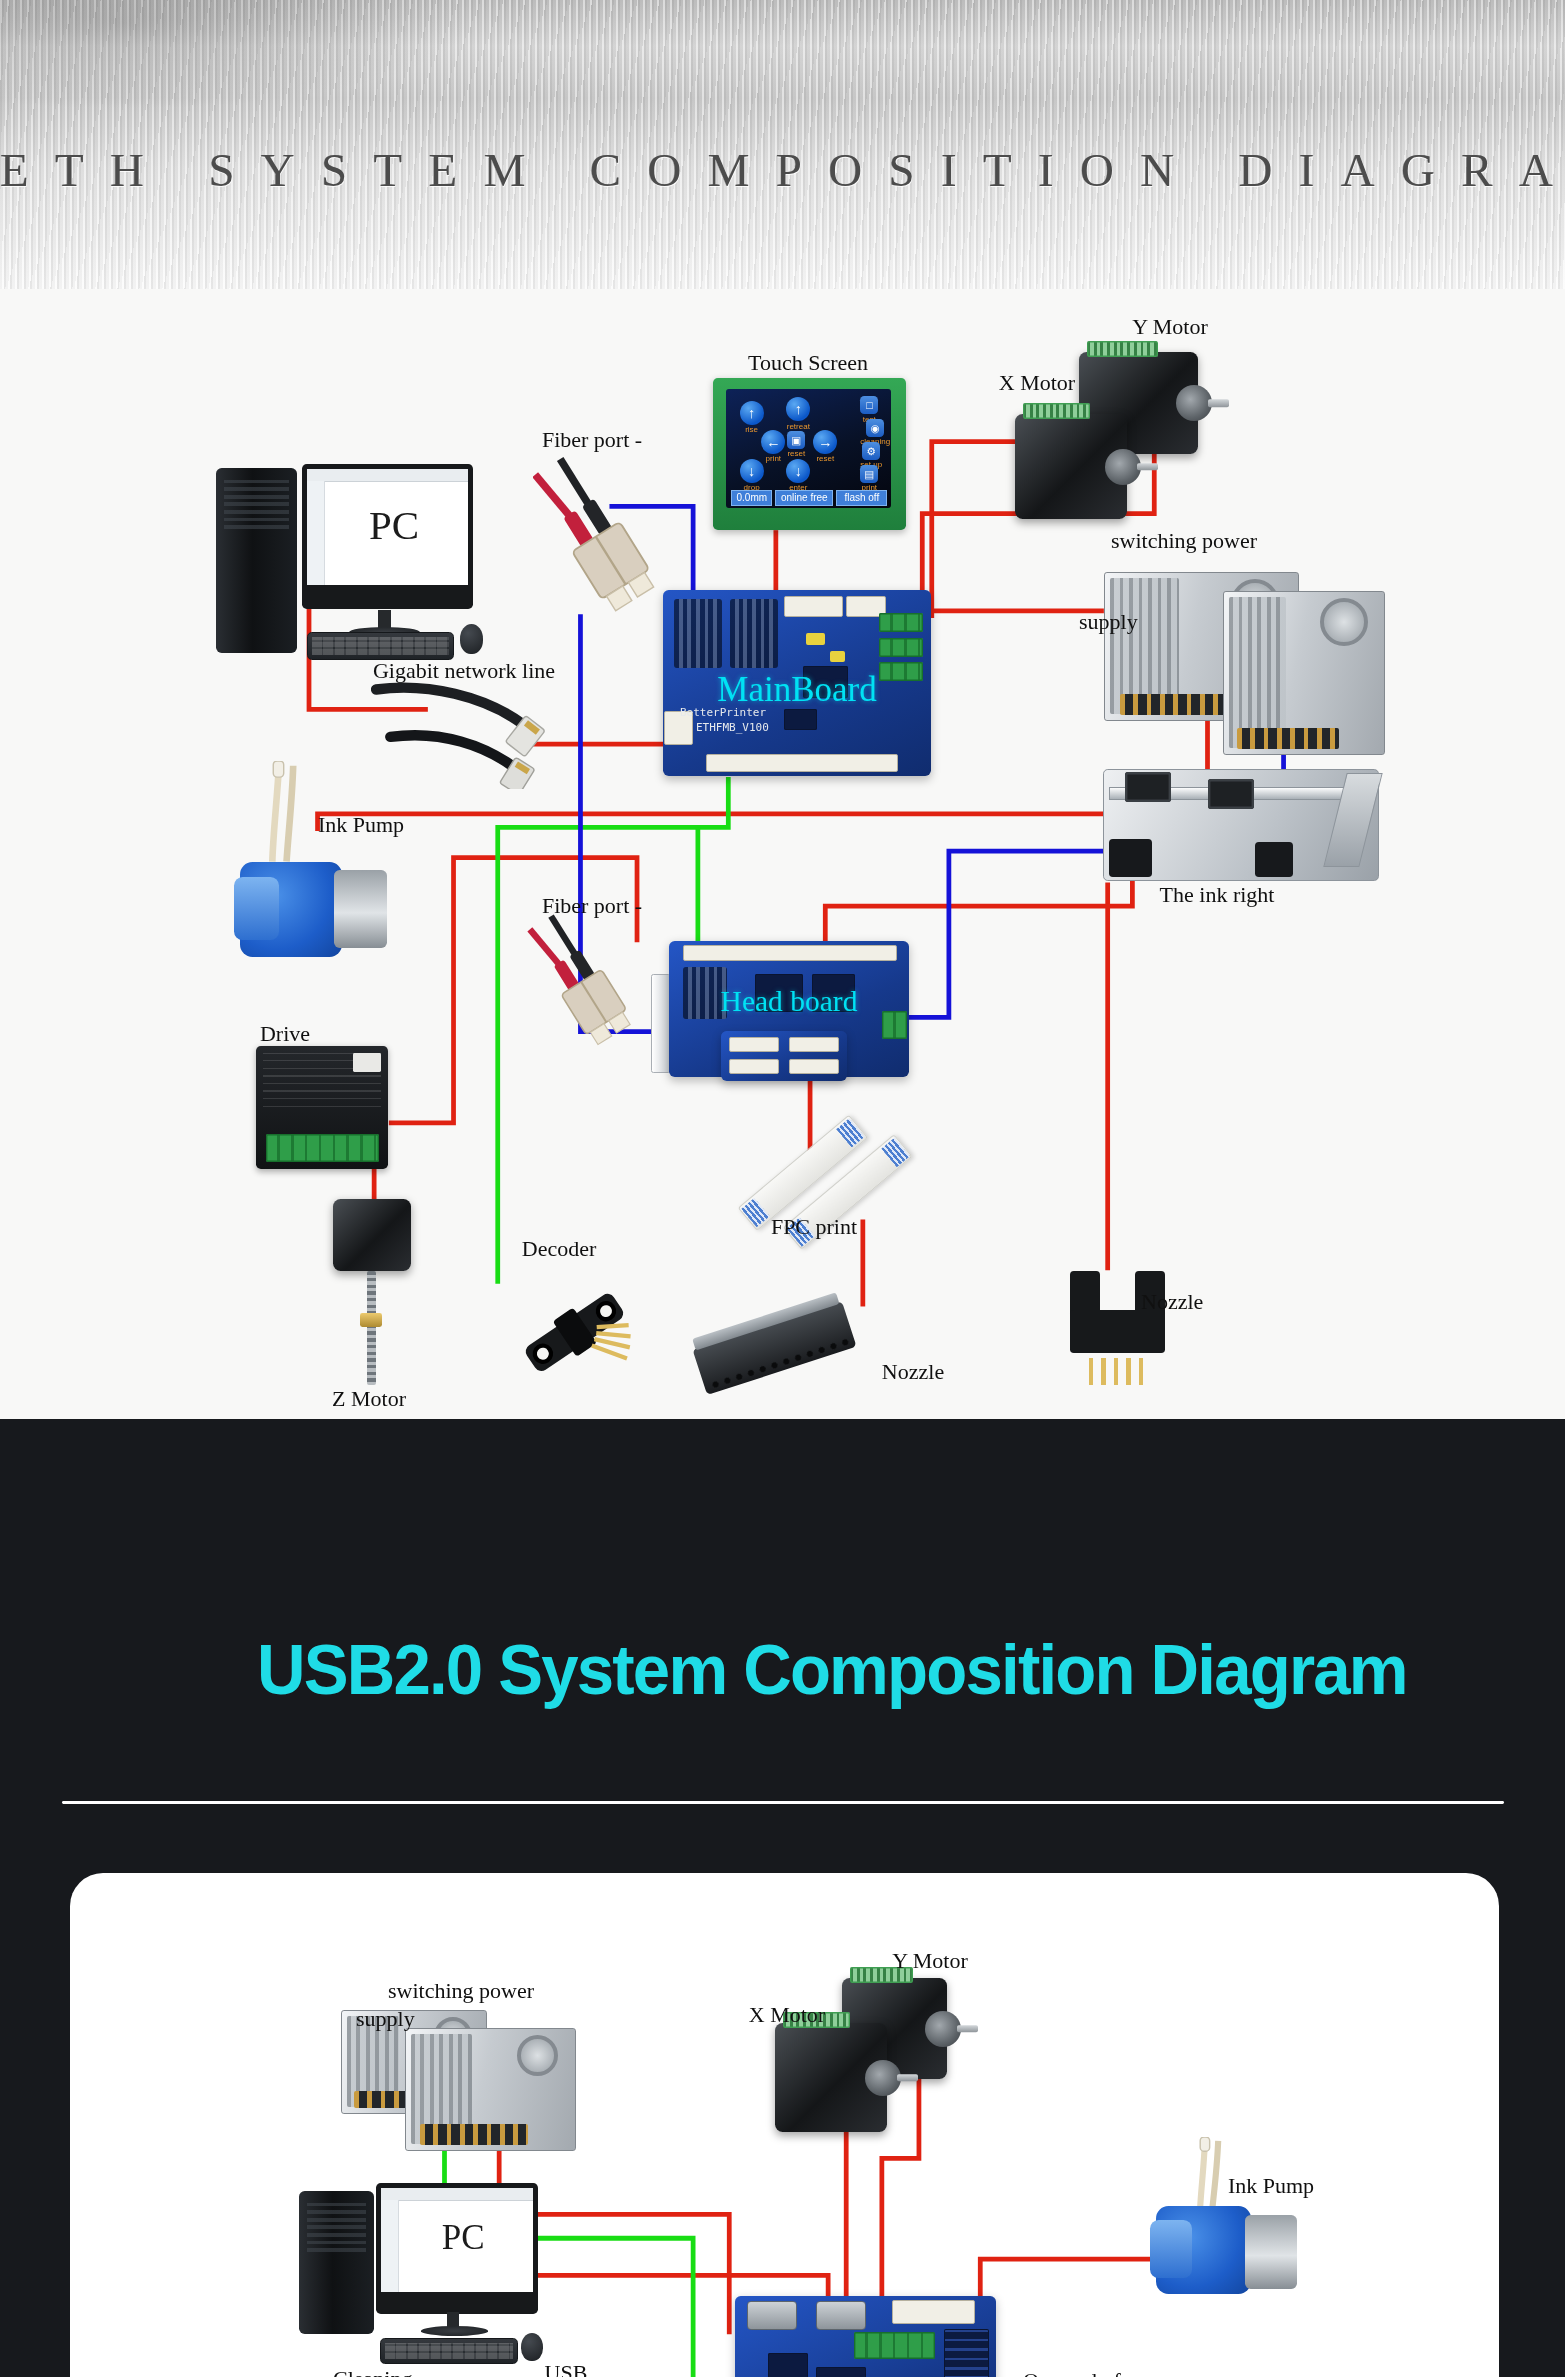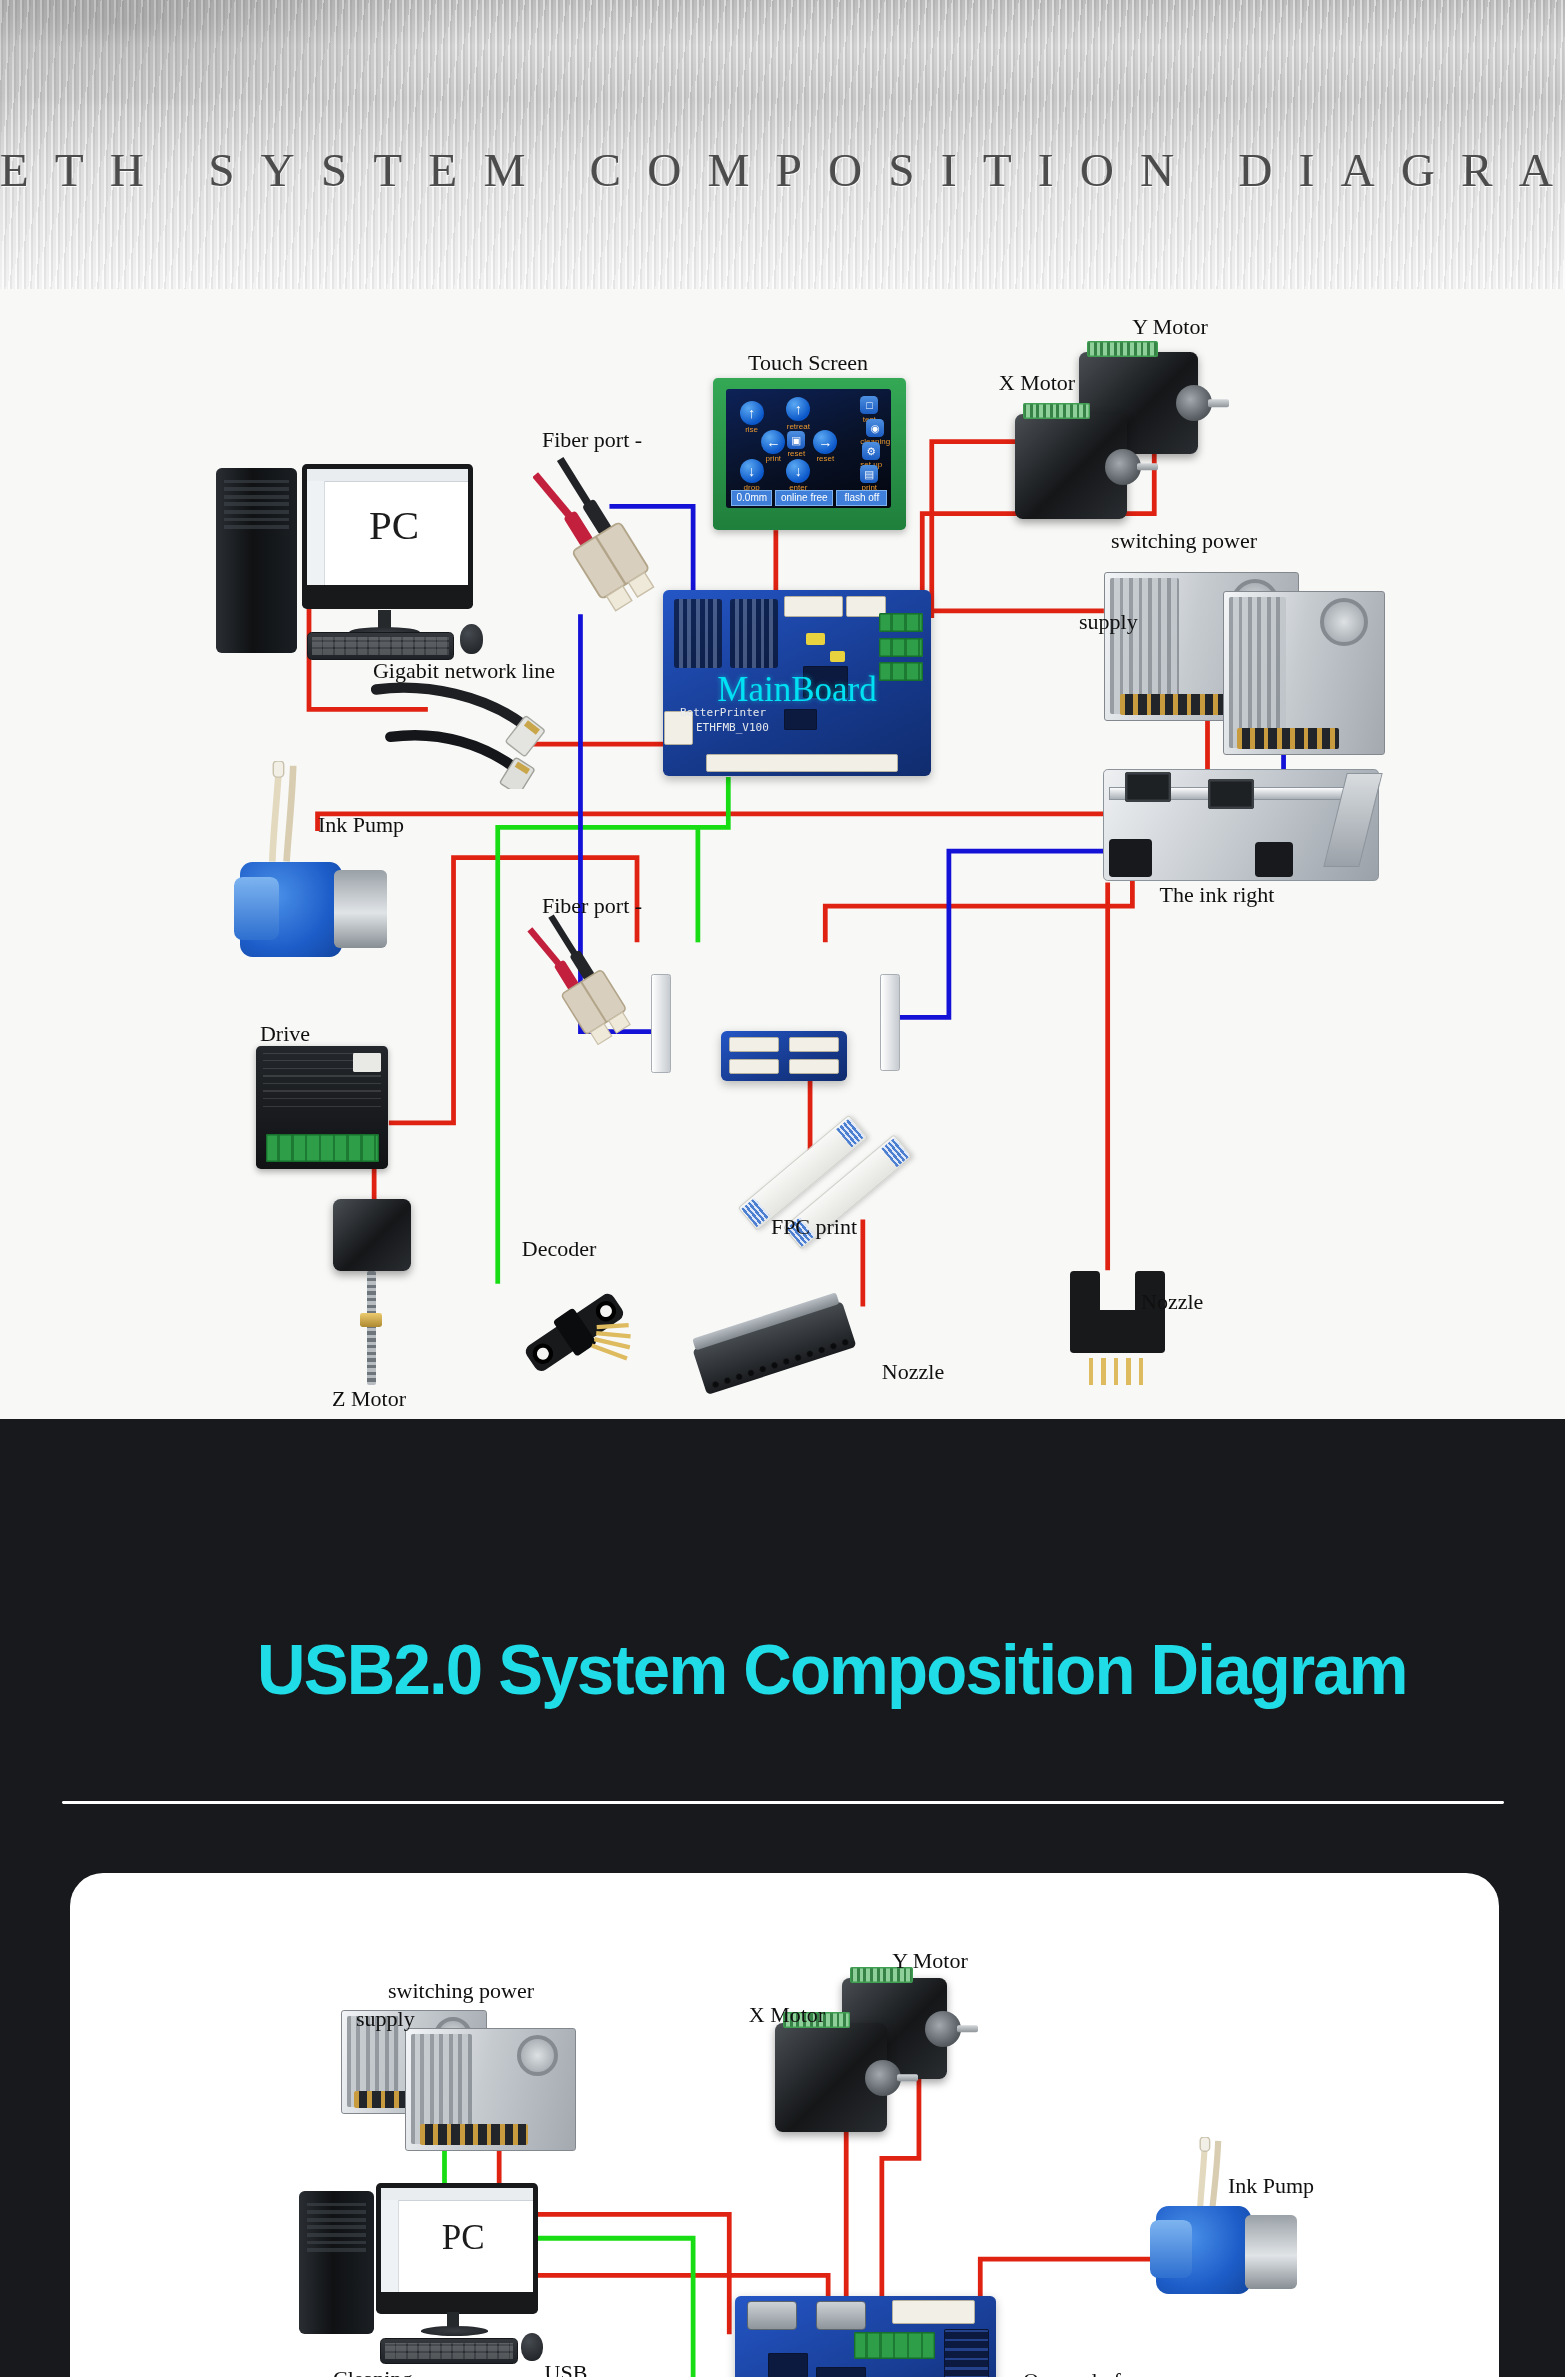--- a/index.html
+++ b/index.html
@@ -352,20 +352,28 @@
       <rect x="136" y="118" width="30" height="74" rx="8" fill="#232528"></rect>
       <rect x="68" y="188" width="118" height="118" rx="10" fill="#d9cfbf" stroke="#b2a589" stroke-width="4"></rect>
       <line x1="127" y1="188" x2="127" y2="306" stroke="#b2a589" stroke-width="5"></line>
       <rect x="80" y="306" width="40" height="36" fill="#efe9da" stroke="#c9bfa8" stroke-width="3"></rect>
       <rect x="134" y="306" width="40" height="36" fill="#efe9da" stroke="#c9bfa8" stroke-width="3"></rect>
     </g>
   </svg>
 
   <div class="rail" style="left:651px;top:974px;width:18px;height:97px"></div>
   <div class="rail" style="left:880px;top:974px;width:18px;height:95px"></div>
+  <div class="pcb" style="left:669px;top:941px;width:240px;height:136px">
+    <div class="wstrip" style="left:14.3px;top:3.8px;width:212px;height:14.3px"></div>
+    <div class="fibmod" style="left:14.3px;top:26px;width:44px;height:52px"></div>
+    <div class="chip" style="left:86px;top:33px;width:48px;height:38px"></div>
+    <div class="chip" style="left:143px;top:33px;width:43px;height:38px"></div>
+    <div class="gterm" style="left:213px;top:70px;width:25px;height:27.6px"></div>
+    <div class="ttl" style="top:44px;font-size:29.5px">Head board</div>
+  </div>
   <div class="pcb" style="left:721px;top:1031px;width:126px;height:50px">
     <div class="wstrip" style="left:7.6px;top:5.7px;width:48px;height:13.3px"></div>
     <div class="wstrip" style="left:68px;top:5.7px;width:48px;height:13.3px"></div>
     <div class="wstrip" style="left:7.6px;top:27.6px;width:48px;height:13.3px"></div>
     <div class="wstrip" style="left:68px;top:27.6px;width:48px;height:13.3px"></div>
   </div>
 
   <div class="lblc" style="left:285px;top:1022px">Drive</div>
   <div class="drv" style="left:256px;top:1046px;width:132px;height:123px">
     <div class="drvtxt"></div>

